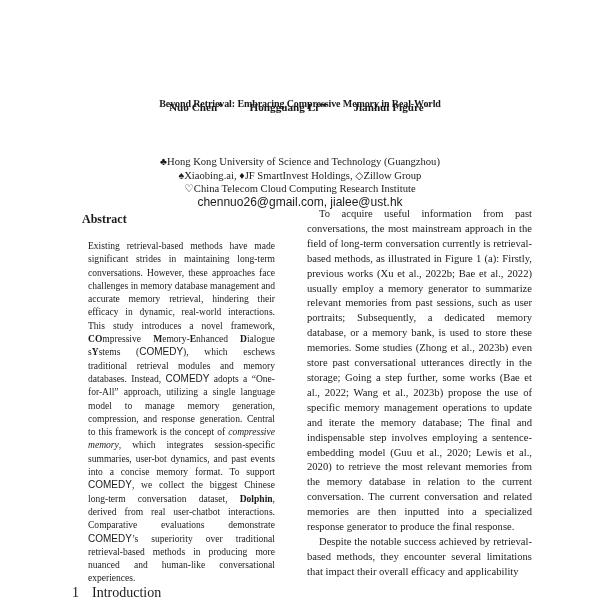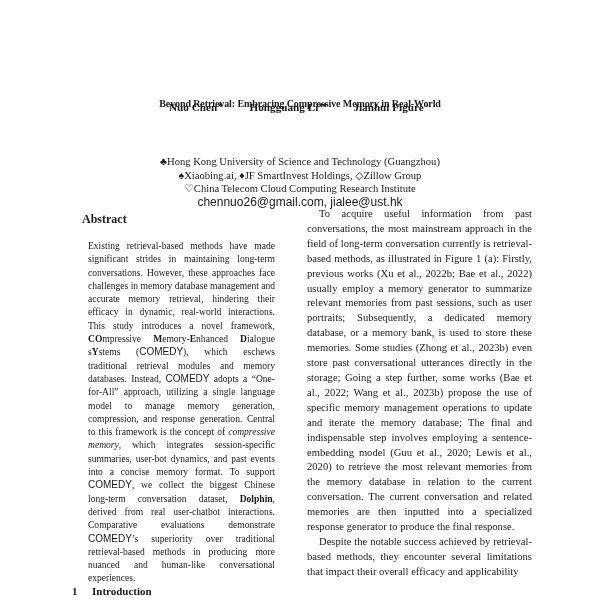--- a/index.html
+++ b/index.html
@@ -13,21 +13,21 @@
   .authors .row span.au { margin:0 12px; }
   sup.mk { font-size:7px; font-weight:normal; vertical-align:4px; margin-left:1px; }
   .affils { position:absolute; left:60px; width:480px; top:140px; text-align:center;
             font-size:10.6px; line-height:13.6px;margin-top:15px; }
   .affils .email { font-family:Liberation Sans, sans-serif; font-size:12px; }
   .col-left { position:absolute; left:72px; width:203px; top:212px; }
   .abstract-head { text-align:left; font-weight:bold; font-size:12px; margin-left:10px; }
   .abstract { margin-top:12px; margin-left:16px; width:187px; font-size:9.55px;
               line-height:13.3px; text-align:justify; hyphens:manual; }
   .abstract .sc { font-family:"Liberation Sans", "DejaVu Sans", sans-serif; font-size:10px; }
-  .intro-head { margin-top:0; font-weight:bold; font-size:11px; }
+  .intro-head { margin-top:0; font-weight:normal; font-size:14px; }
   .intro-head .num { display:inline-block; width:20px; }
   .col-right { position:absolute; left:307px; width:225px; top:207px; font-size:10.6px;
                line-height:14.9px; text-align:justify; }
   .col-right p { margin:0; }
   .col-right p.indent { text-indent:12px; }
 </style>
 </head>
 <body>
 
 <div class="page">

